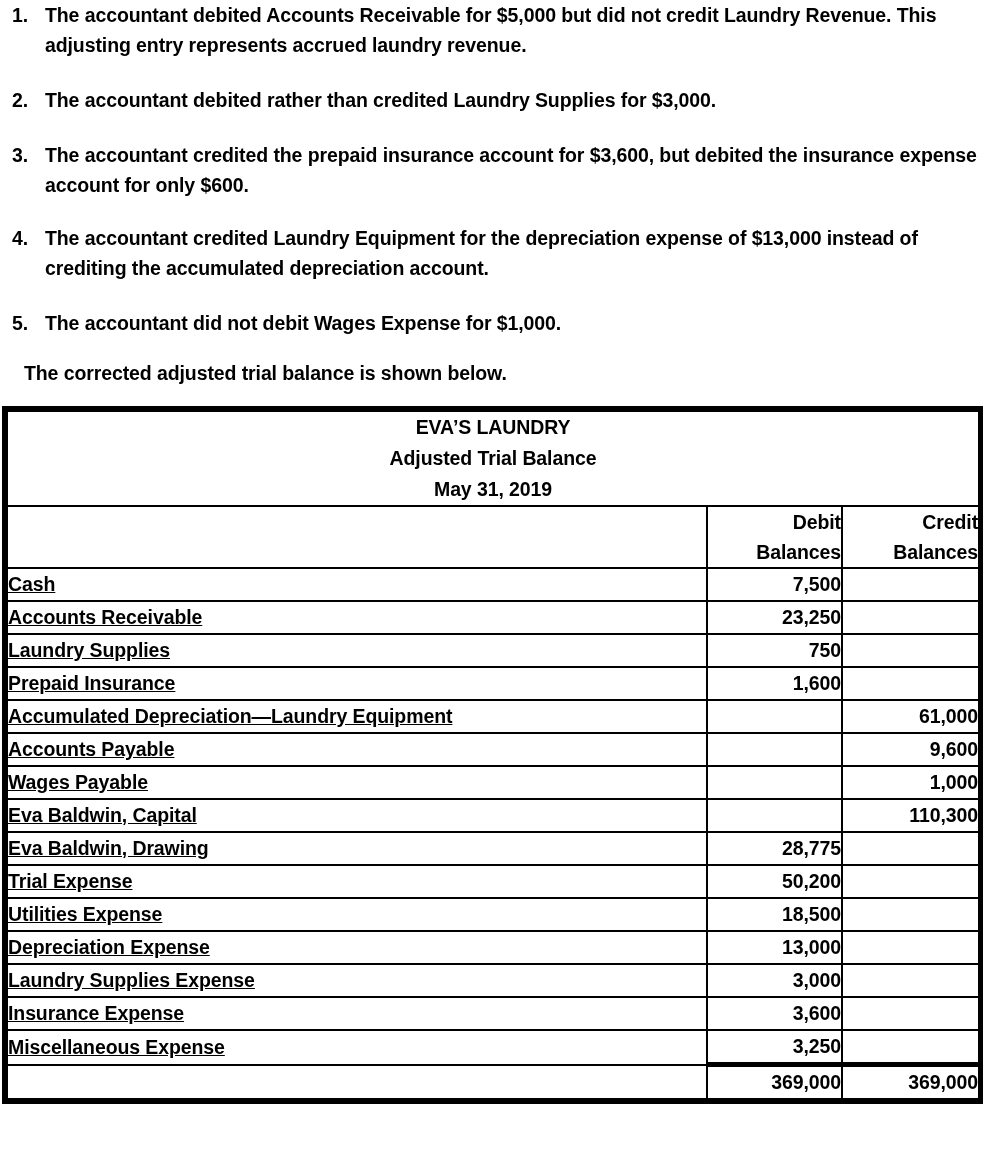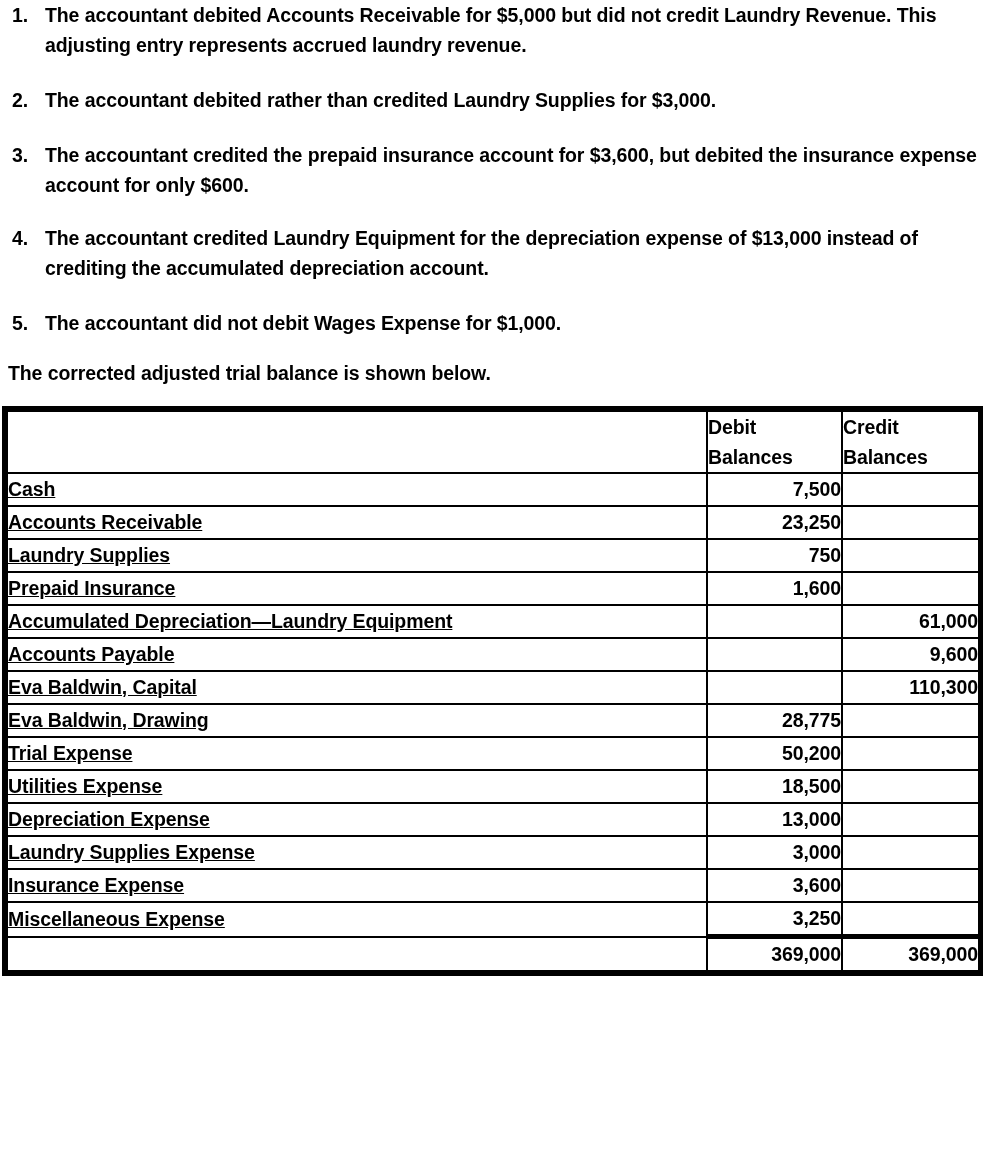--- a/index.html
+++ b/index.html
@@ -50,21 +50,21 @@
   .note-spacer-1 { height: 25px; }
   .note-spacer-2 { height: 25px; }
   .note-spacer-3 { height: 23px; }
   .note-spacer-4 { height: 25px; }
   .note-spacer-5 { height: 20px; }
 
   .intro {
     font-size: 19.5px;
     font-weight: bold;
     line-height: 30px;
-    padding-left: 8px;
+    padding-left: 24px;
     letter-spacing: -0.1px;
   }
 
   .pre-table-gap { height: 18px; }
 
   
   .tb-wrap {
     margin: 0 5px 0 2px;
     border: 4px solid #000;
     box-sizing: border-box;
@@ -95,21 +95,21 @@
   
   td.title-cell {
     text-align: center;
     padding: 7px 0 9px 0;
     line-height: 31px;
     border-bottom: 4px solid #000;
   }
 
   
   td.col-head {
-    text-align: left;
+    text-align: right;
     line-height: 30px;
     padding: 3px 0 4px 0;
     border-left: 4px solid #000;
   }
   td.head-blank {
     border-left: none;
   }
 
   
   td.acct {
@@ -181,20 +181,27 @@
 
   <div class="tb-wrap">
     <table class="tb">
       <colgroup>
         <col class="c-name">
         <col class="c-debit">
         <col class="c-credit">
       </colgroup>
       <tbody>
 
+        <tr>
+          <td class="title-cell" colspan="3">
+            <div>EVA’S LAUNDRY</div>
+            <div>Adjusted Trial Balance</div>
+            <div>May 31, 2019</div>
+          </td>
+        </tr>
 
         <tr>
           <td class="col-head head-blank"></td>
           <td class="col-head">
             <div>Debit</div>
             <div>Balances</div>
           </td>
           <td class="col-head">
             <div>Credit</div>
             <div>Balances</div>
@@ -225,20 +232,25 @@
           <td class="acct">Accumulated Depreciation—Laundry Equipment</td>
           <td class="num"></td>
           <td class="num">61,000</td>
         </tr>
         <tr>
           <td class="acct">Accounts Payable</td>
           <td class="num"></td>
           <td class="num">9,600</td>
         </tr>
         <tr>
+          <td class="acct">Wages Payable</td>
+          <td class="num"></td>
+          <td class="num">1,000</td>
+        </tr>
+        <tr>
           <td class="acct">Eva Baldwin, Capital</td>
           <td class="num"></td>
           <td class="num">110,300</td>
         </tr>
         <tr>
           <td class="acct">Eva Baldwin, Drawing</td>
           <td class="num">28,775</td>
           <td class="num"></td>
         </tr>
         <tr>

